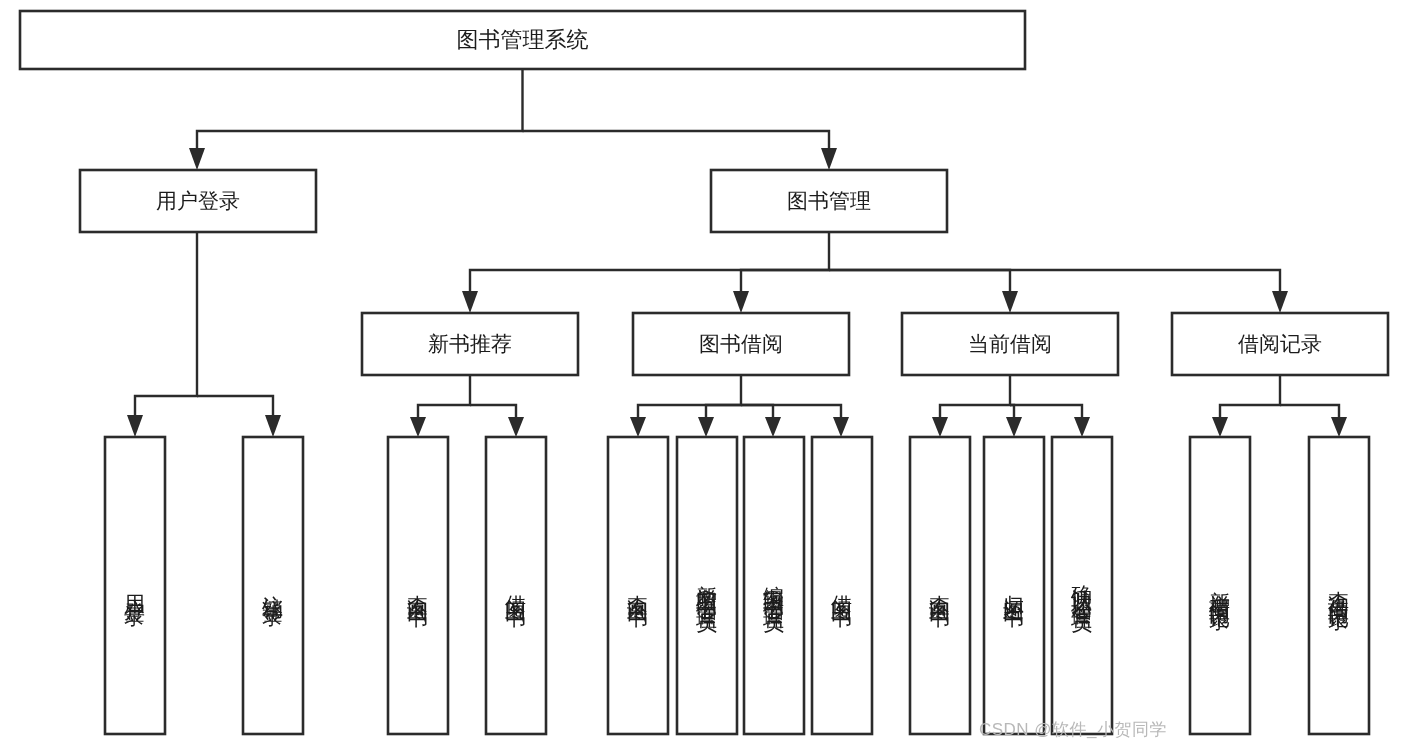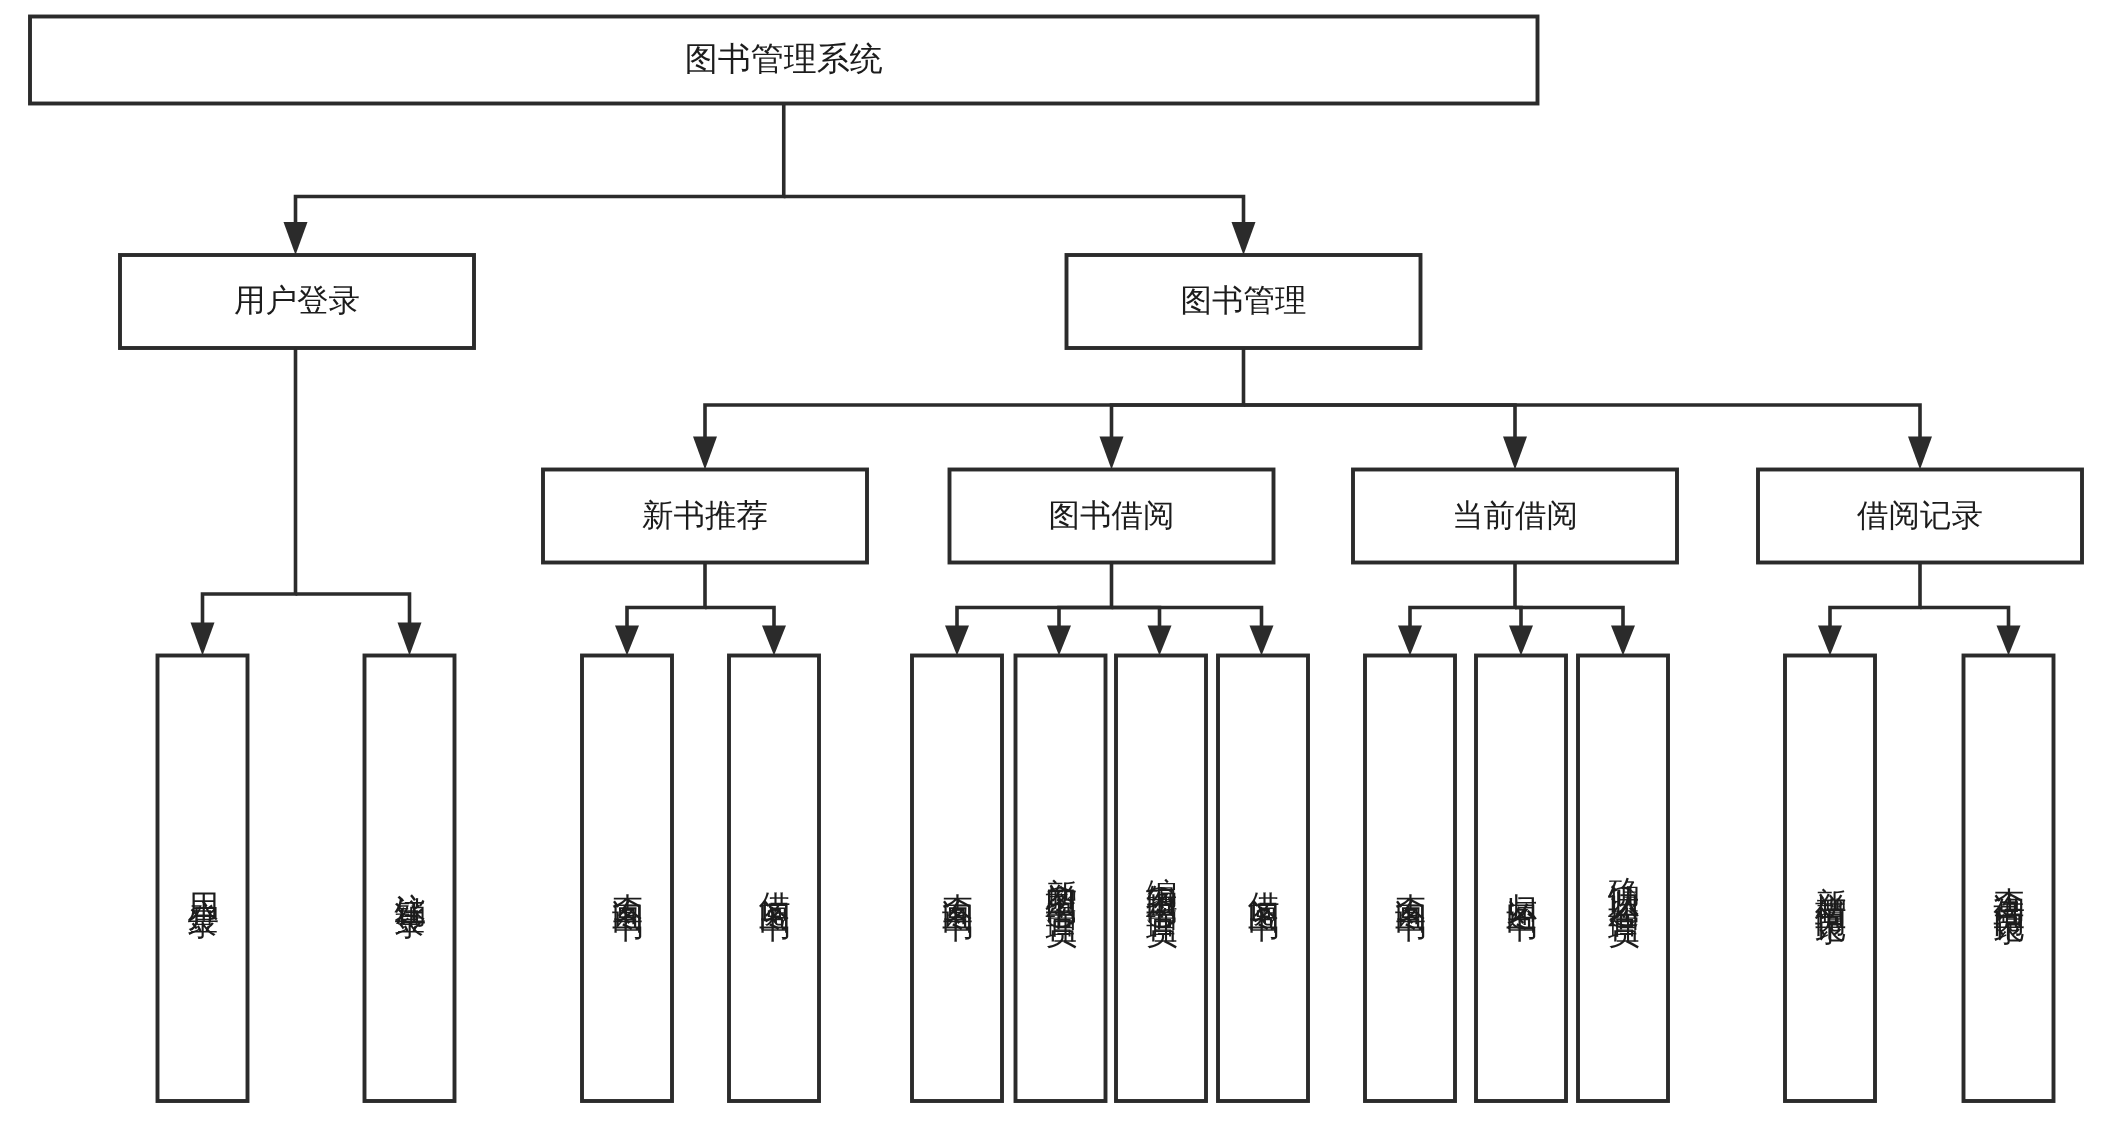--- a/index.html
+++ b/index.html
@@ -206,14 +206,15 @@
   <div class="leaf-label" style="left:608px; top:437px; width:60px; height:297px;">查询图书</div>
   <div class="leaf-label" style="left:677px; top:437px; width:60px; height:297px;">新增图书（管理员）</div>
   <div class="leaf-label" style="left:744px; top:437px; width:60px; height:297px;">编辑图书（管理员）</div>
   <div class="leaf-label" style="left:812px; top:437px; width:60px; height:297px;">借阅图书</div>
   <div class="leaf-label" style="left:910px; top:437px; width:60px; height:297px;">查询图书</div>
   <div class="leaf-label" style="left:984px; top:437px; width:60px; height:297px;">归还图书</div>
   <div class="leaf-label" style="left:1052px; top:437px; width:60px; height:297px;">确认归还（管理员）</div>
   <div class="leaf-label" style="left:1190px; top:437px; width:60px; height:297px;">新增借阅记录</div>
   <div class="leaf-label" style="left:1309px; top:437px; width:60px; height:297px;">查询借阅记录</div>
 
+  <div class="watermark">CSDN @软件_小贺同学</div>
 
 </div>
 
 </body></html>

